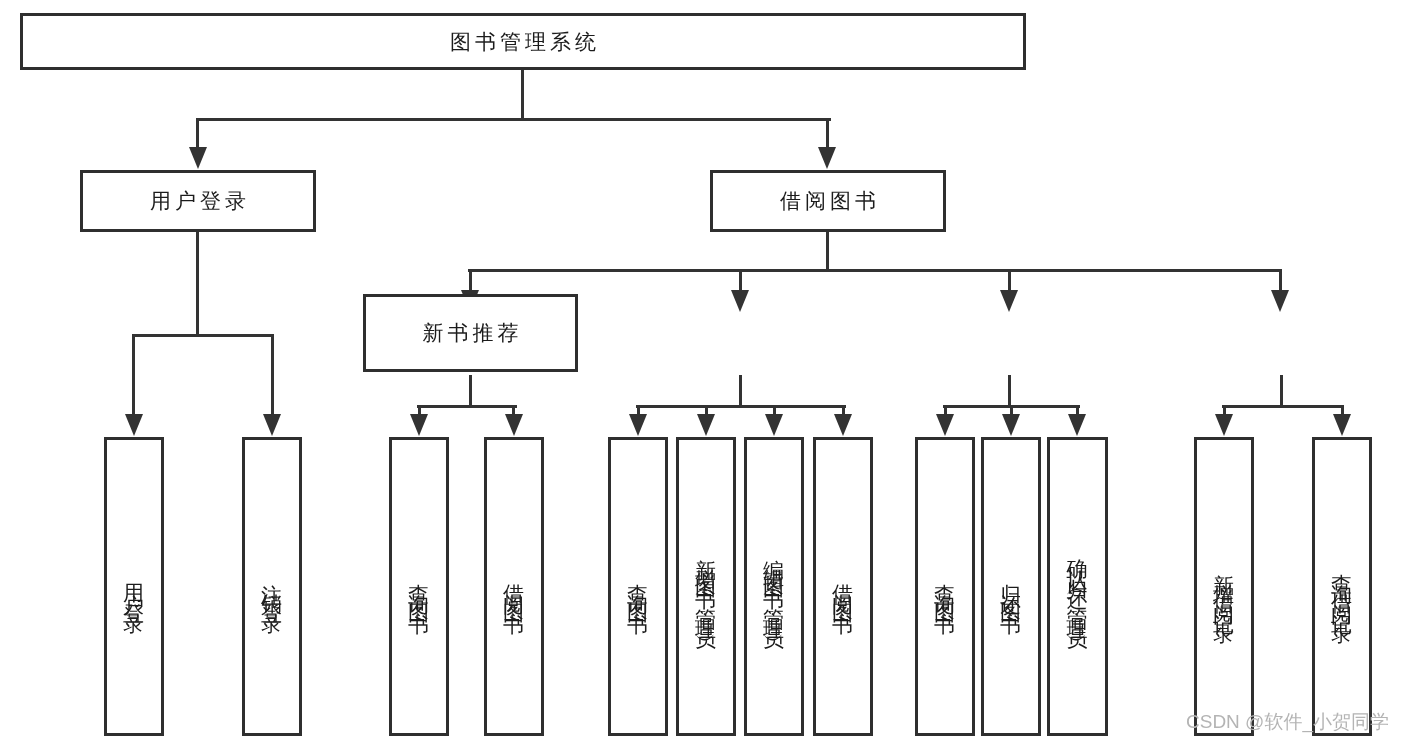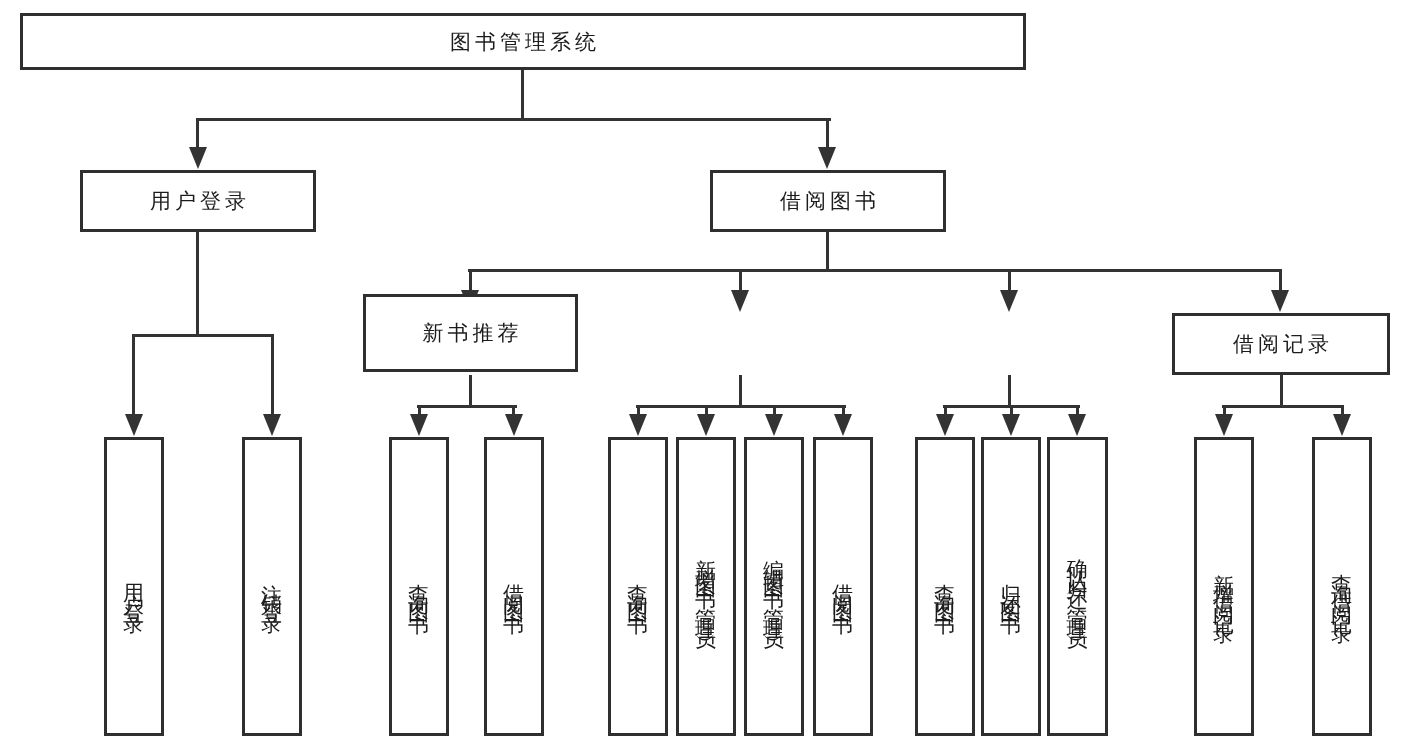--- a/index.html
+++ b/index.html
@@ -88,21 +88,20 @@
   <div class="line" style="left:469px;top:269px;width:3px;height:24px;"></div>
   <div class="line" style="left:739px;top:269px;width:3px;height:24px;"></div>
   <div class="line" style="left:1008px;top:269px;width:3px;height:24px;"></div>
   <div class="line" style="left:1279px;top:269px;width:3px;height:24px;"></div>
   <div class="arrow" style="left:461px;top:290px;"></div>
   <div class="arrow" style="left:731px;top:290px;"></div>
   <div class="arrow" style="left:1000px;top:290px;"></div>
   <div class="arrow" style="left:1271px;top:290px;"></div>
 
   <div class="hbox" style="left:363px;top:294px;width:215px;height:78px;">新书推荐</div>
-  <div class="hbox" style="left:1172px;top:313px;width:218px;height:62px;">借阅记录</div>
 
   <div class="line" style="left:469px;top:375px;width:3px;height:33px;"></div>
   <div class="line" style="left:417px;top:405px;width:100px;height:3px;"></div>
   <div class="line" style="left:418px;top:405px;width:3px;height:12px;"></div>
   <div class="line" style="left:512px;top:405px;width:3px;height:12px;"></div>
   <div class="arrow" style="left:410px;top:414px;"></div>
   <div class="arrow" style="left:505px;top:414px;"></div>
 
   <div class="line" style="left:739px;top:375px;width:3px;height:33px;"></div>
   <div class="line" style="left:636px;top:405px;width:210px;height:3px;"></div>
@@ -168,14 +167,15 @@
     <span>确认归还（管理员）</span>
   </div>
 
   <div class="vbox" style="left:1194px;">
     <span>新增借阅记录</span>
   </div>
   <div class="vbox" style="left:1312px;">
     <span>查询借阅记录</span>
   </div>
 
+  <div class="watermark">CSDN @软件_小贺同学</div>
 
 </div>
 
 </body></html>

